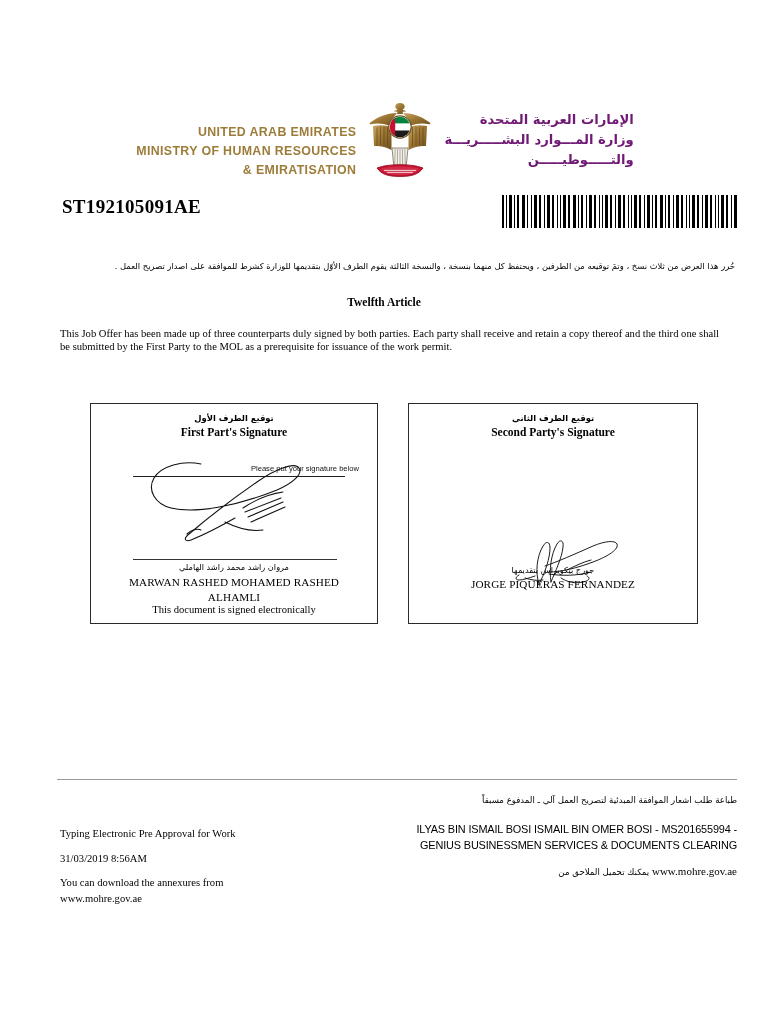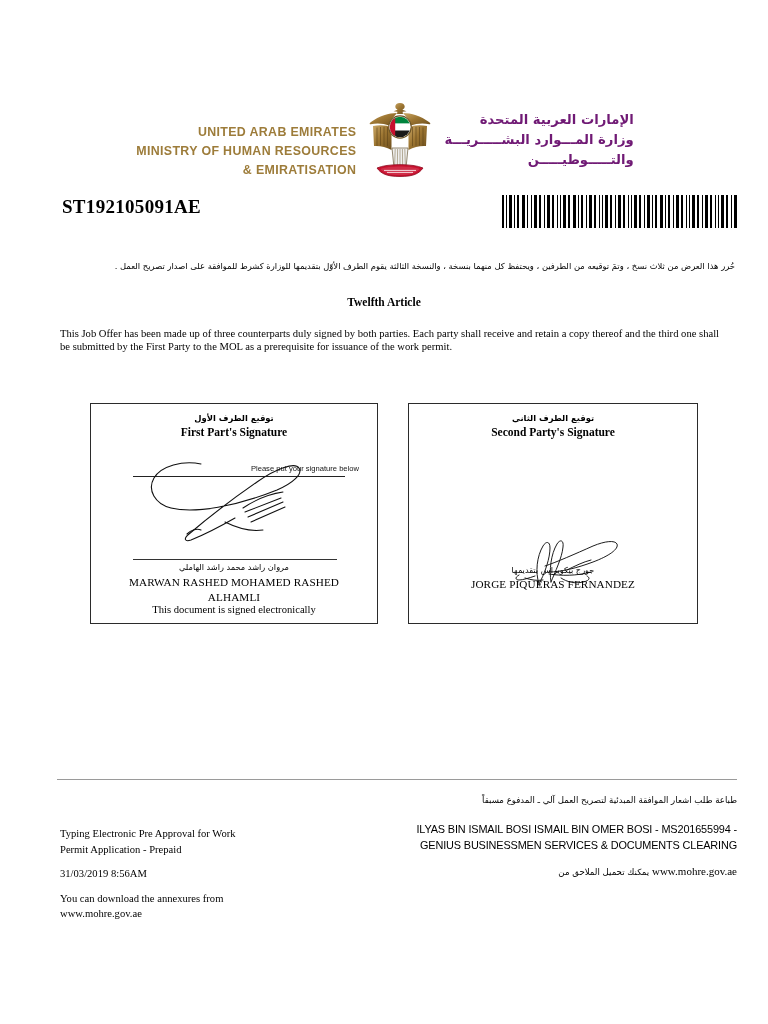--- a/index.html
+++ b/index.html
@@ -443,21 +443,20 @@
     </svg>
 
     <div class="sig-name-ar" style="top:161px;">جورج بيكويراس بتقديمها</div>
     <div class="sig-name-en" style="top:173px;">JORGE PIQUERAS FERNANDEZ</div>
   </div>
 
   <div class="footer-rule"></div>
 
   <div class="footer-left">
     <div>Typing Electronic Pre Approval for Work</div>
-    <div>Permit Application - Prepaid</div>
     <div class="fl-gap"></div>
     <div>31/03/2019 8:56AM</div>
     <div class="fl-gap"></div>
     <div>You can download the annexures from</div>
     <div>www.mohre.gov.ae</div>
   </div>
 
   <div class="footer-right">
     <div class="fr-ar">طباعة طلب اشعار الموافقة المبدئية لتصريح العمل آلي ـ المدفوع مسبقاً</div>
     <div class="fr-company">

